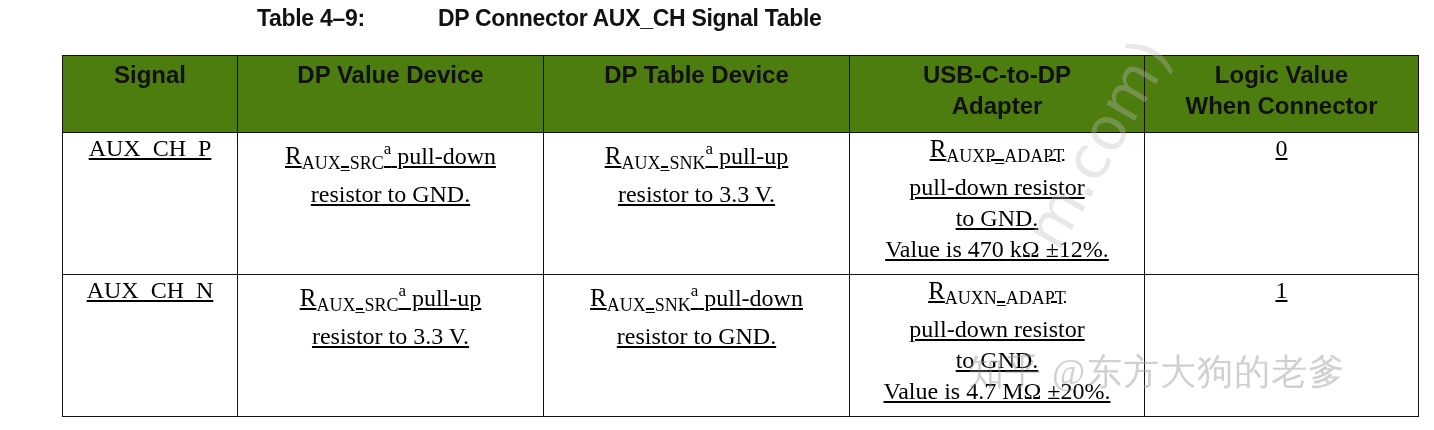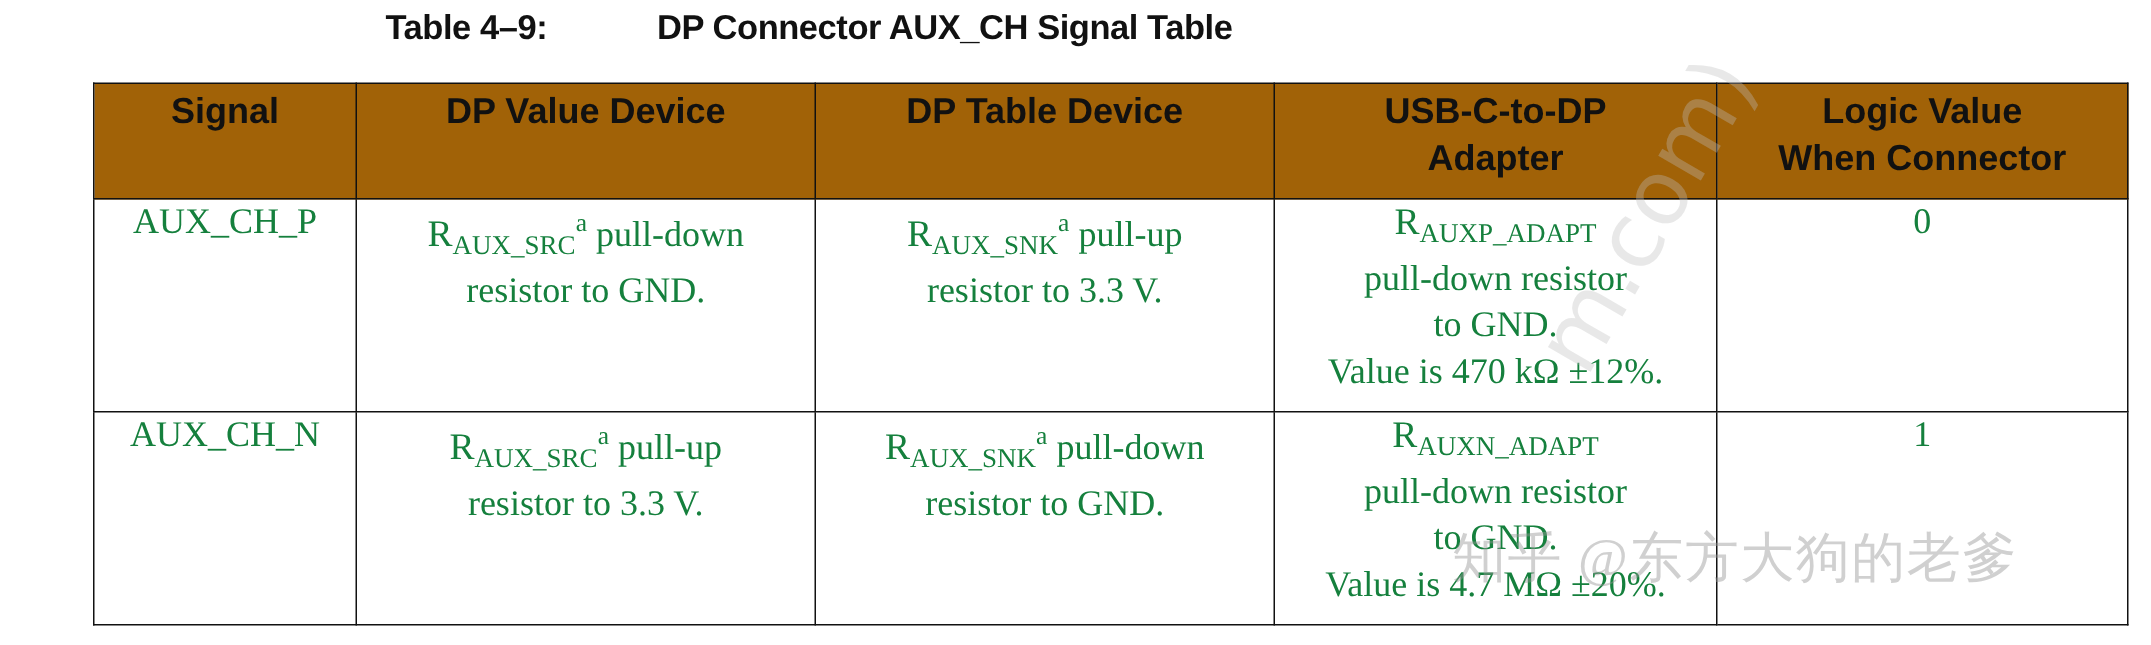--- a/index.html
+++ b/index.html
@@ -9,27 +9,27 @@
       font-family: "Liberation Sans", sans-serif; font-weight: bold;
       font-size: 23px; color: #111; letter-spacing: -0.3px; white-space: nowrap;
     }
     .caption .num { display: inline-block; width: 181px; }
     table.spec {
       position: absolute; top: 55px; left: 62px;
       border-collapse: collapse; table-layout: fixed;
     }
     table.spec th, table.spec td { border: 1.5px solid #111; padding: 0; vertical-align: top; text-align: center; }
     table.spec th {
-      background: #a16207; height: 73px;
+      background: #4d7c0f; height: 73px;
       font-family: "Liberation Sans", sans-serif; font-weight: bold;
       font-size: 24px; line-height: 31px; color: #111; padding-top: 3px;
     }
     table.spec td {
       height: 141px;
-      font-family: "Liberation Serif", serif; font-size: 24px; line-height: 31px; color: #15803d;
+      font-family: "Liberation Serif", serif; font-size: 24px; line-height: 31px; color: #000000; text-decoration: underline;
     }
     td.sig { padding-top: 2px; }
     td.dev { padding-top: 9px; }
     td.adp { padding-top: 3px; }
     td.logic { padding-top: 3px; }
     .r { font-size: 25px; }
     .sub { font-size: 18px; vertical-align: -5px; text-align: right; }
     .sup { font-size: 17px; vertical-align: 10px; }
     .line { display: block; white-space: nowrap; }
     .watermark {

